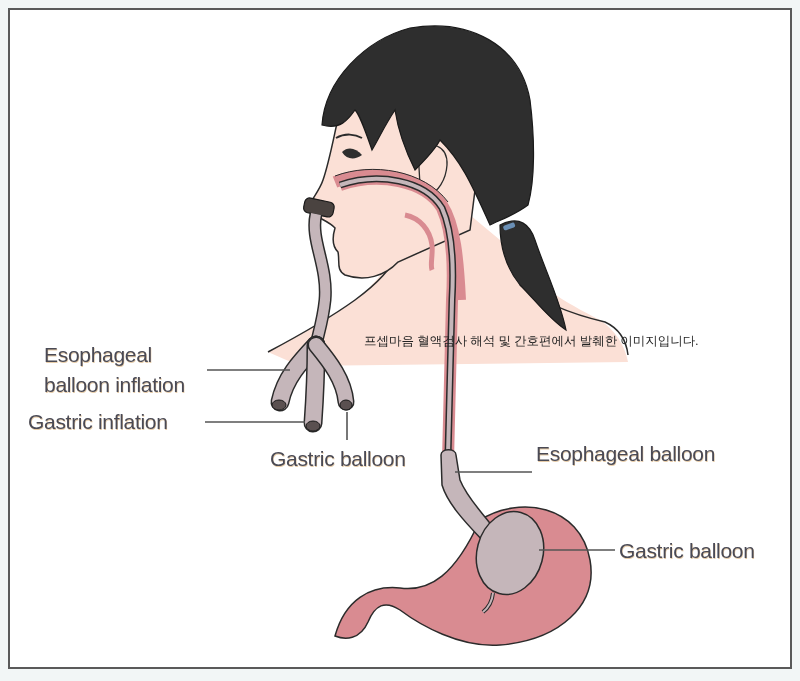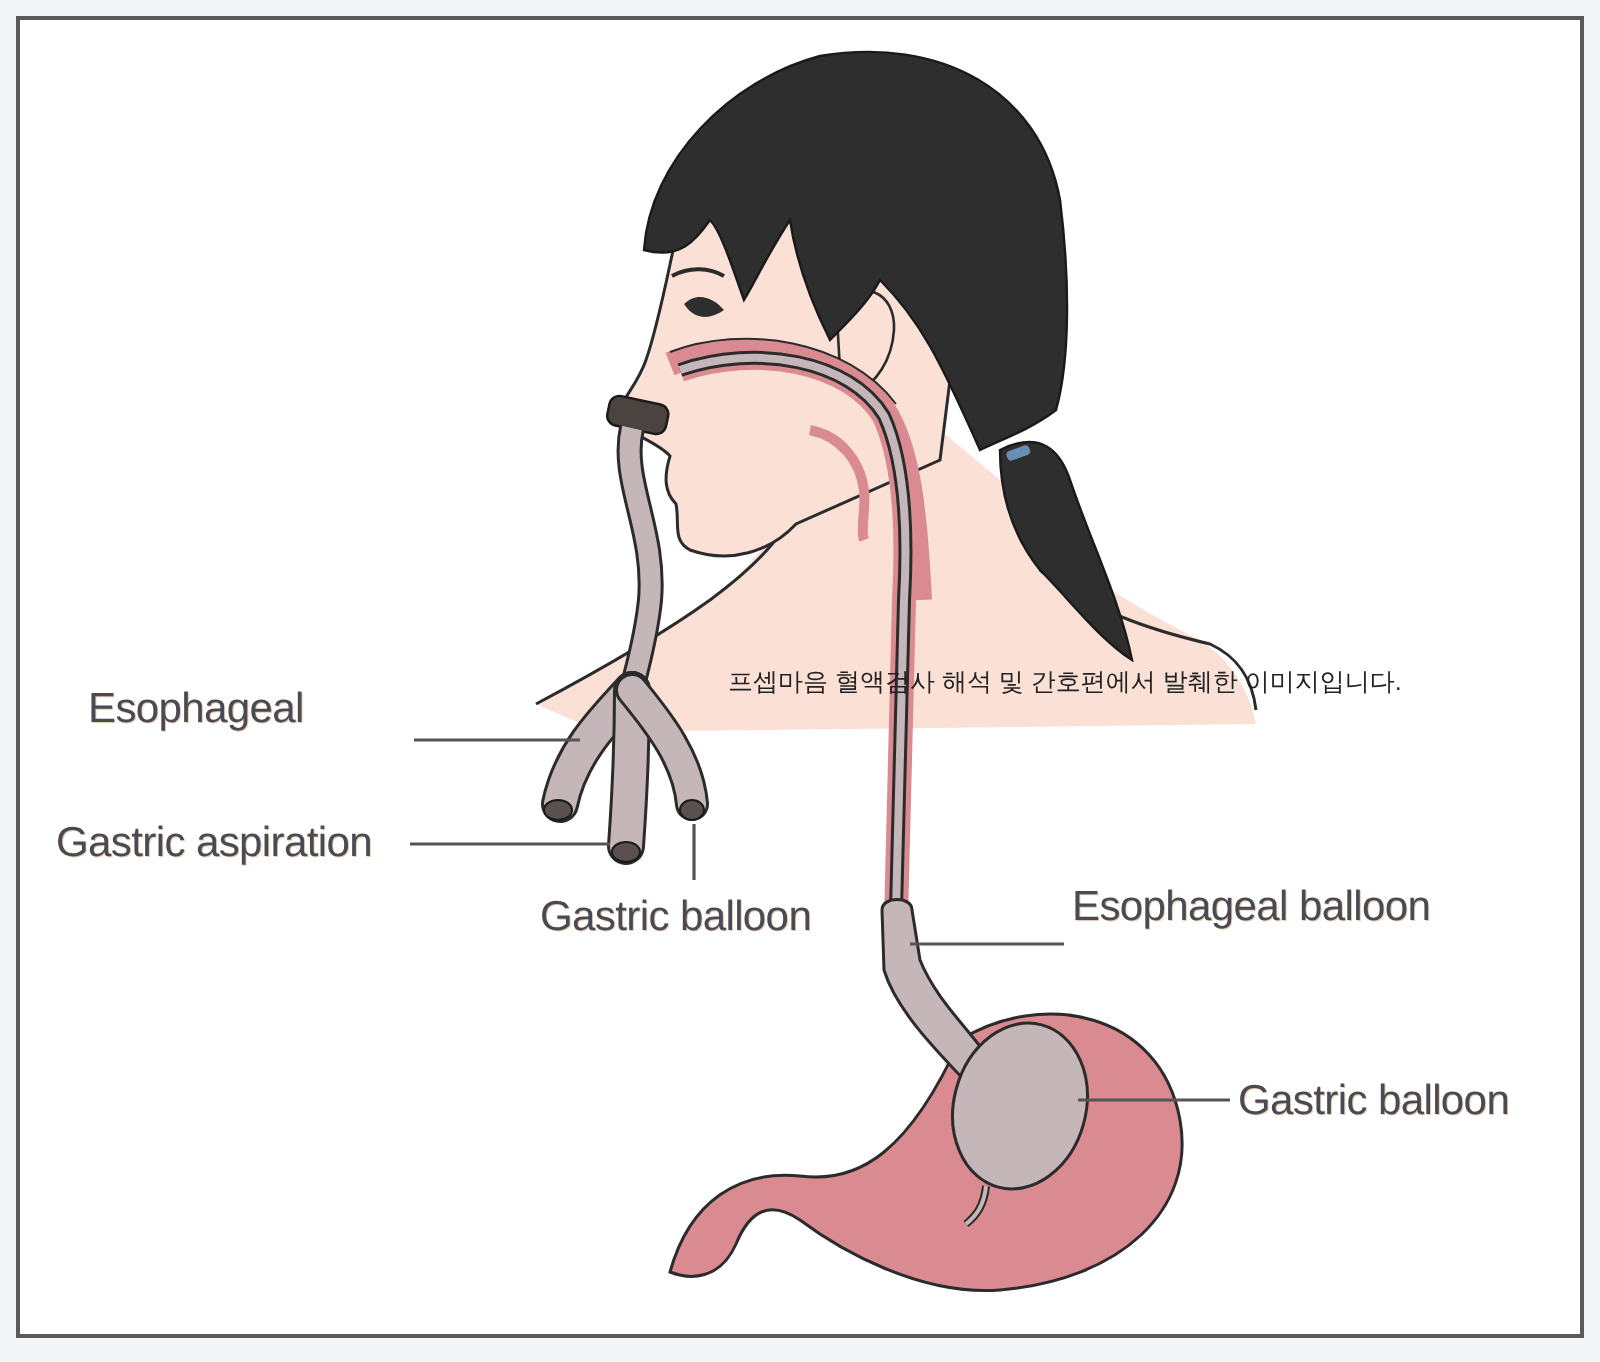--- a/index.html
+++ b/index.html
@@ -26,21 +26,21 @@
       color: #4a4a55;
       font-size: 21px;
       line-height: 30px;
       letter-spacing: -0.3px;
       text-shadow: 0.5px 0.5px 0 rgba(200,140,60,0.45);
       white-space: nowrap;
     }
     .caption {
       position: absolute;
       left: 364px; top: 333px;
-      font-family: Liberation Sans, sans-serif;
+      font-family: Liberation Serif, serif;
       font-size: 12.5px;
       color: #222;
       white-space: nowrap;
     }
   </style>
 </head>
 <body>
 
 <div class="frame"></div>
 
@@ -99,21 +99,22 @@
     <line x1="207" y1="370" x2="290" y2="370"></line>
     <line x1="205" y1="422" x2="305" y2="422"></line>
     <line x1="347" y1="412" x2="347" y2="440"></line>
     <line x1="455" y1="472" x2="532" y2="472"></line>
     <line x1="539" y1="550" x2="615" y2="550"></line>
   </g>
 </svg>
 
 <div class="label" style="left:44px; top:340px;">
   <div>Esophageal</div>
+  <div>balloon inflation</div>
 </div>
-<div class="label" style="left:28px; top:407px;">Gastric aspiration</div>
+<div class="label" style="left:28px; top:407px;">Gastric inflation</div>
 <div class="label" style="left:270px; top:444px;">
   <div>Gastric balloon</div>
 </div>
 <div class="label" style="left:536px; top:439px;">Esophageal balloon</div>
 <div class="label" style="left:619px; top:536px;">Gastric balloon</div>
 
 <div class="caption">프셉마음 혈액검사 해석 및 간호편에서 발췌한 이미지입니다.</div>
 
 </body></html>

